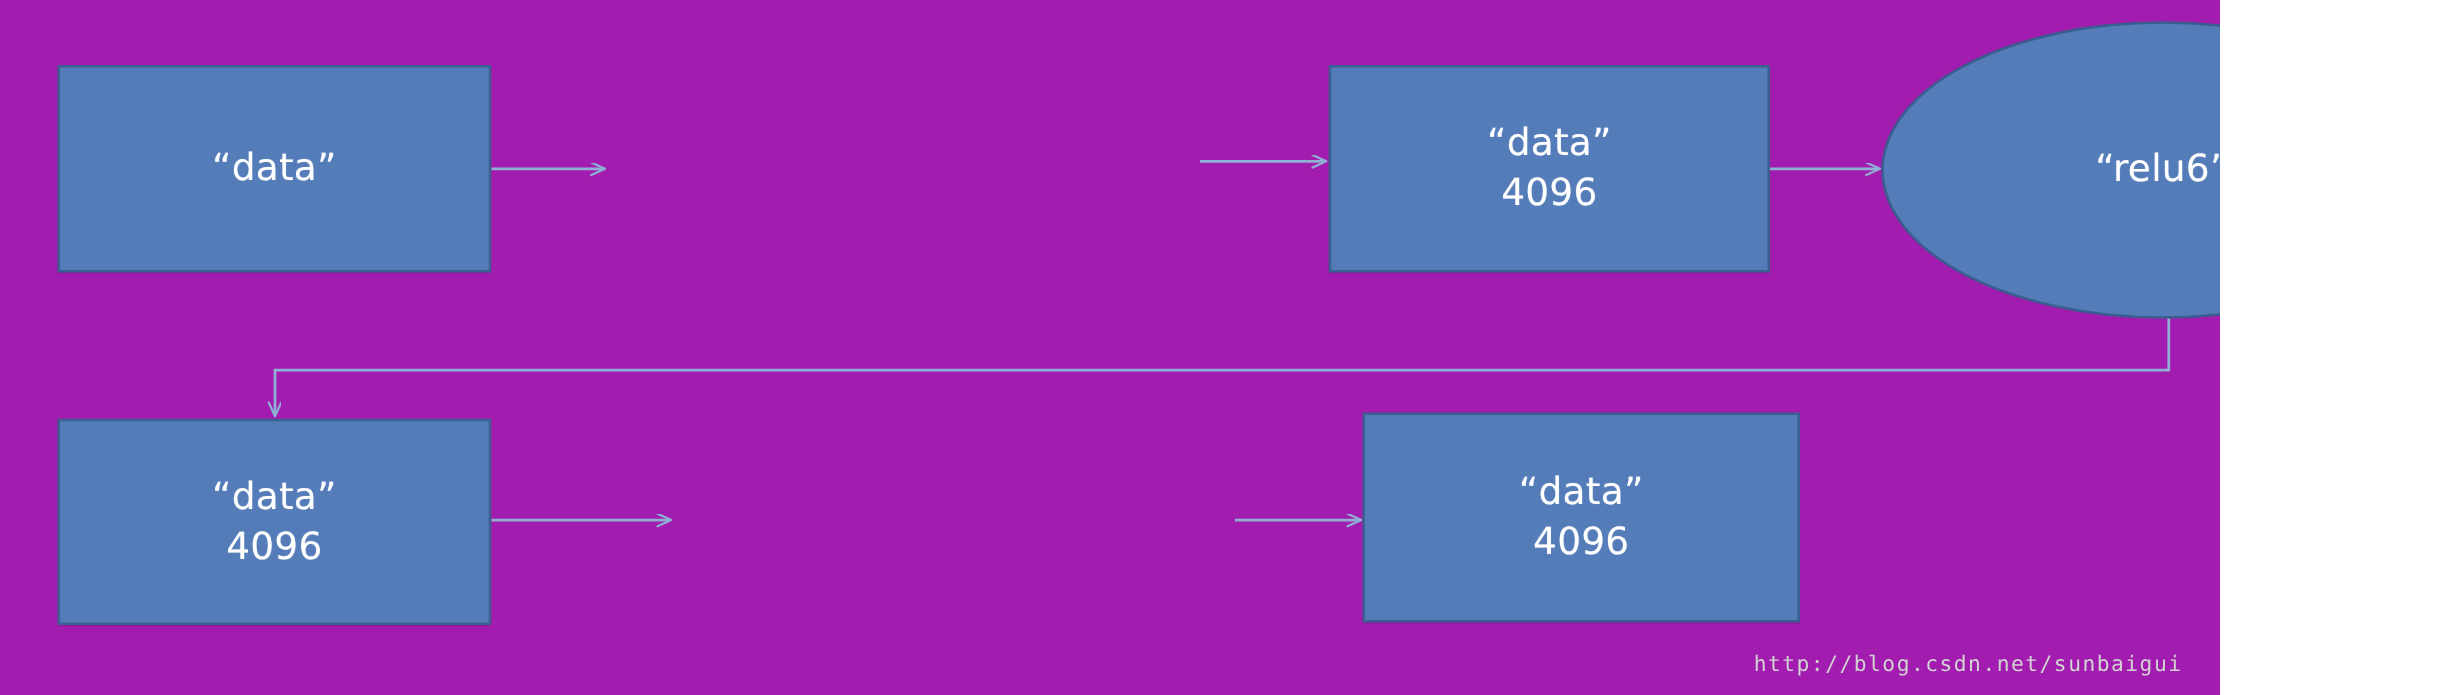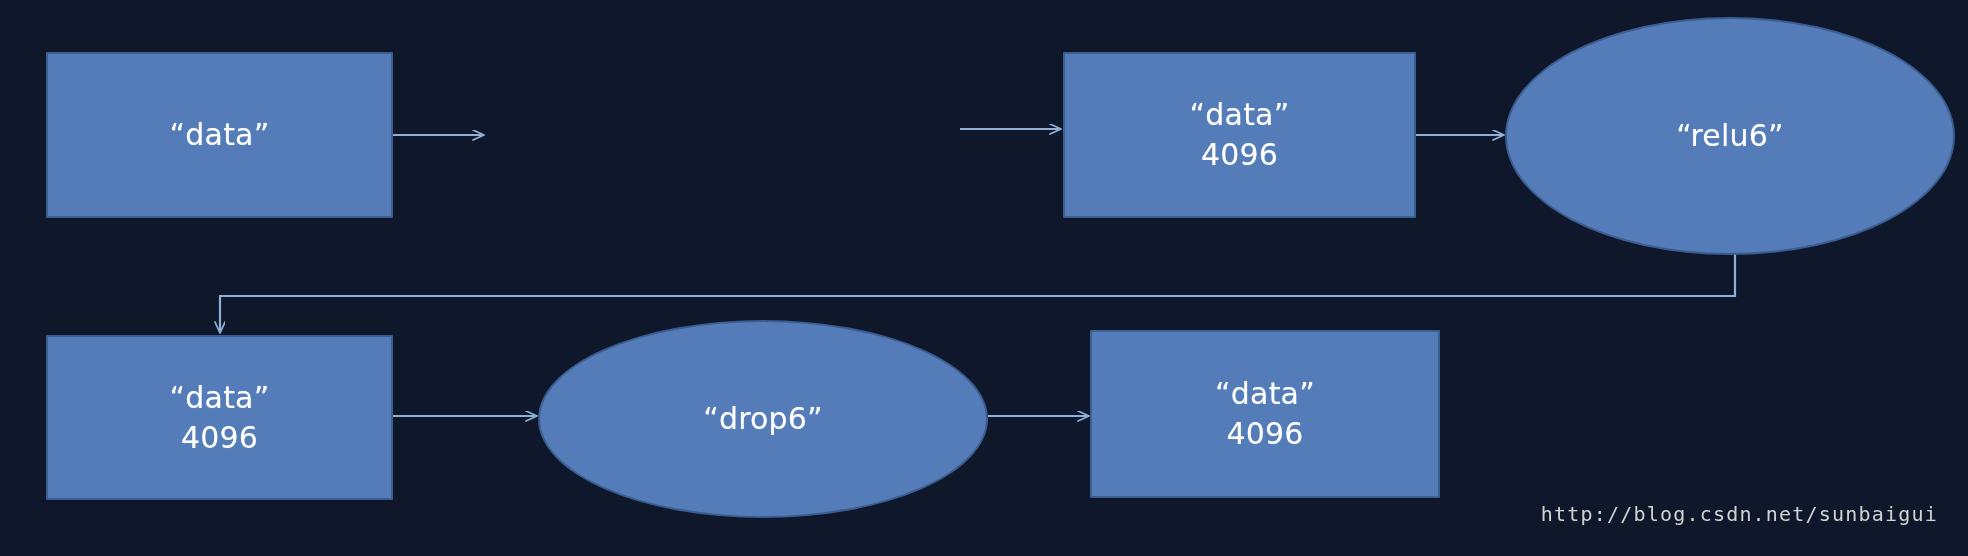--- a/index.html
+++ b/index.html
@@ -5,23 +5,23 @@
   html, body {
     margin: 0;
     padding: 0;
     background: #ffffff;
   }
   body {
     font-family: "DejaVu Sans", sans-serif;
   }
   #canvas {
     position: relative;
-    width: 1968px;
+    width: 1776px;
     height: 556px;
-    background: #0f172a;
+    background: #a21caf;
     overflow: hidden;
   }
   #edges {
     position: absolute;
     left: 0;
     top: 0;
     width: 1968px;
     height: 556px;
     pointer-events: none;
   }
@@ -50,24 +50,24 @@
     border-radius: 50% / 50%;
     border-color: #3A5C8E;
   }
   .node-line {
     display: block;
     white-space: nowrap;
   }
   #watermark {
     position: absolute;
     right: 30px;
-    bottom: 30px;
+    bottom: 14px;
     color: #D2D2D2;
     font-family: "DejaVu Sans Mono", monospace;
-    font-size: 20px;
+    font-size: 17px;
     letter-spacing: 1.2px;
     white-space: nowrap;
   }
 </style>
 </head>
 <body>
 
 <div id="canvas">
 
   <svg id="edges" viewBox="0 0 1968 556" width="1968" height="556" xmlns="http://www.w3.org/2000/svg">
@@ -102,23 +102,20 @@
 
   <div class="node ellipse" style="left:1505px;top:17px;width:450px;height:238px;">
     <span class="node-line">“relu6”</span>
   </div>
 
   <div class="node rect" style="left:46px;top:335px;width:347px;height:165px;">
     <span class="node-line">“data”</span>
     <span class="node-line">4096</span>
   </div>
 
-  <div class="node ellipse" style="left:538px;top:320px;width:450px;height:198px;">
-    <span class="node-line">“drop6”</span>
-  </div>
 
   <div class="node rect" style="left:1090px;top:330px;width:350px;height:168px;">
     <span class="node-line">“data”</span>
     <span class="node-line">4096</span>
   </div>
 
   <div id="watermark">http://blog.csdn.net/sunbaigui</div>
 
 </div>
 

